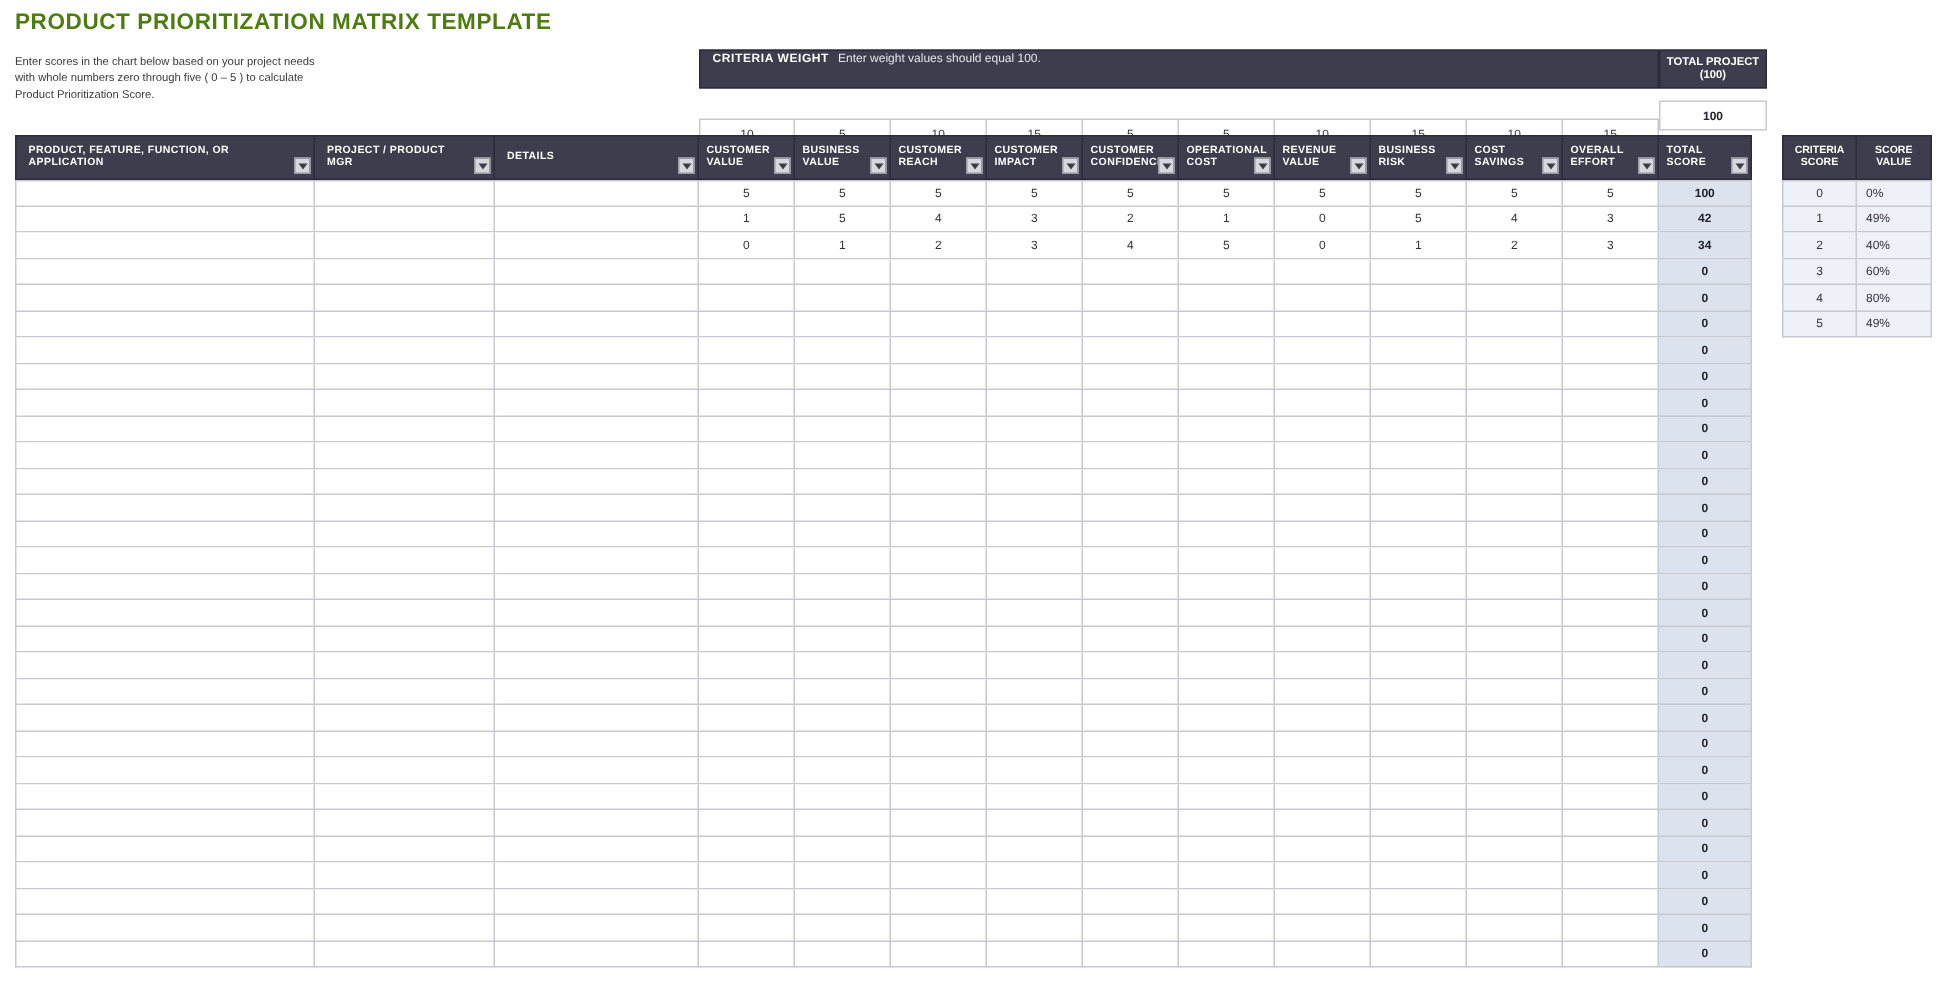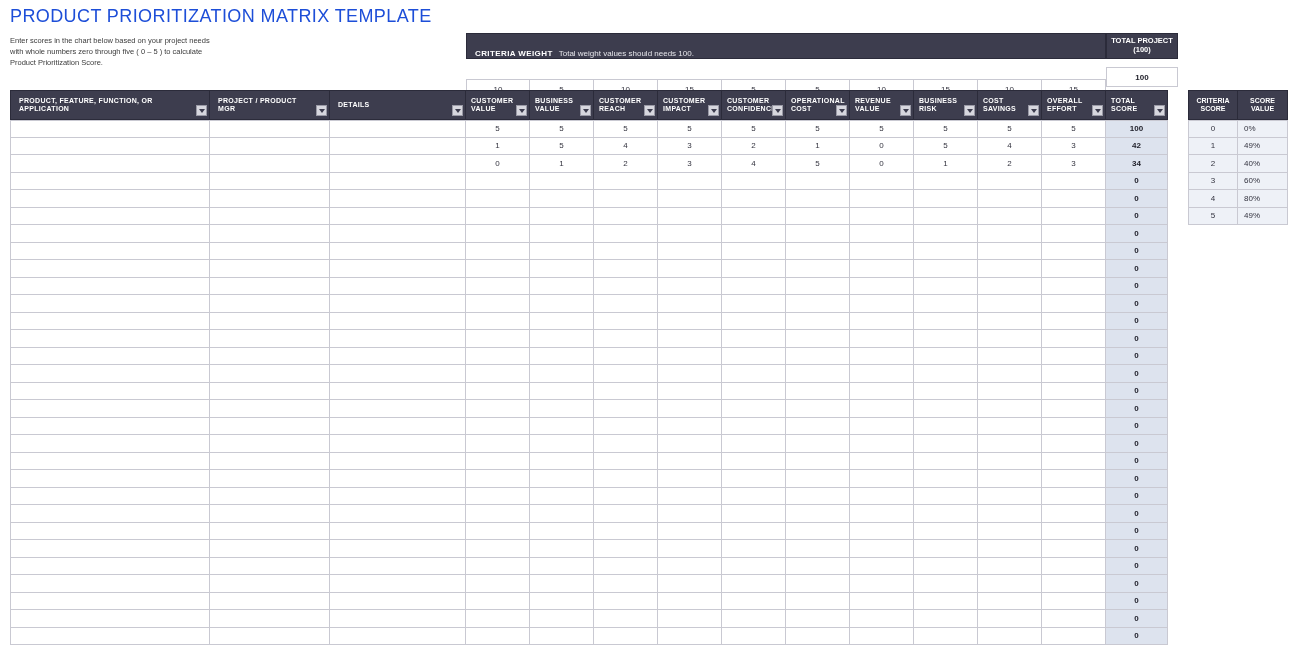--- a/index.html
+++ b/index.html
@@ -13,23 +13,23 @@
     height: 664px;
     overflow: hidden;
     position: relative;
   }
 
   
   .page-title {
     position: absolute;
     left: 10px;
     top: 6px;
-    font-size: 18px;
-    font-weight: normal;
-    color: #1d4ed8;
+    font-size: 15px;
+    font-weight: bold;
+    color: #4d7c0f;
     letter-spacing: 0.4px;
   }
 
   
   .instructions {
     position: absolute;
     left: 10px;
     top: 36px;
     width: 210px;
     font-size: 7.5px;
@@ -40,21 +40,21 @@
   
   .cw-band {
     position: absolute;
     left: 466px;
     top: 33px;
     width: 640px;
     height: 26px;
     background: #3d3d4e;
     color: #ffffff;
     display: flex;
-    align-items: flex-end;
+    align-items: flex-start;
     padding-left: 8px;
     box-sizing: border-box;
     border: 1px solid #2b2b3a;
   }
   .cw-band .cw-title {
     font-size: 8px;
     font-weight: bold;
     letter-spacing: 0.4px;
     margin-right: 6px;
   }
@@ -250,21 +250,21 @@
 </style>
 </head>
 <body>
 
 <div class="page-title">PRODUCT PRIORITIZATION MATRIX TEMPLATE</div>
 
 <div class="instructions">Enter scores in the chart below based on your project needs with whole numbers zero through five ( 0 – 5 ) to calculate Product Prioritization Score.</div>
 
 <div class="cw-band">
   <span class="cw-title">CRITERIA WEIGHT</span>
-  <span class="cw-sub">Total weight values should needs 100.</span>
+  <span class="cw-sub">Enter weight values should equal 100.</span>
 </div>
 
 <div class="tw-band">
   <span>TOTAL PROJECT</span>
   <span>(100)</span>
 </div>
 
 <div class="weights-row" id="weights-row">
     <div class="weight-cell">10</div>
     <div class="weight-cell">5</div>

